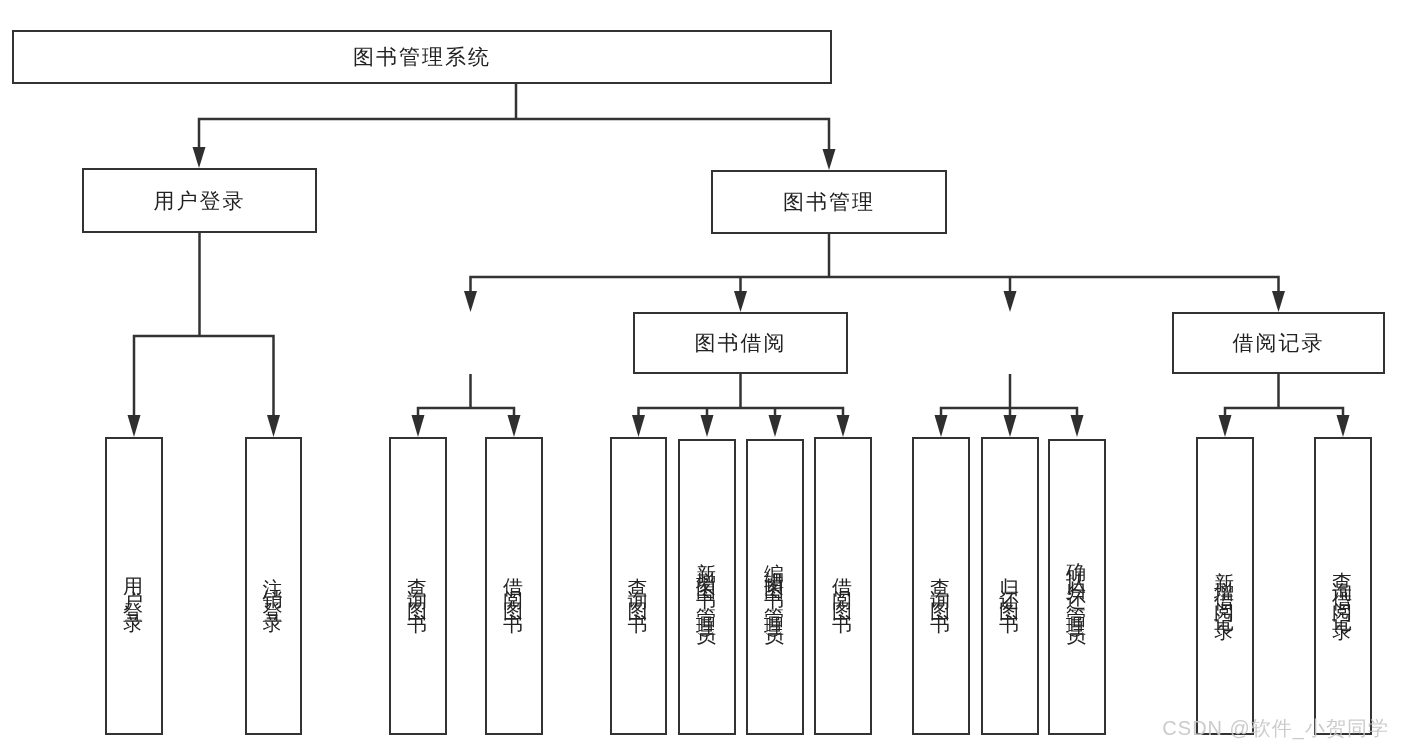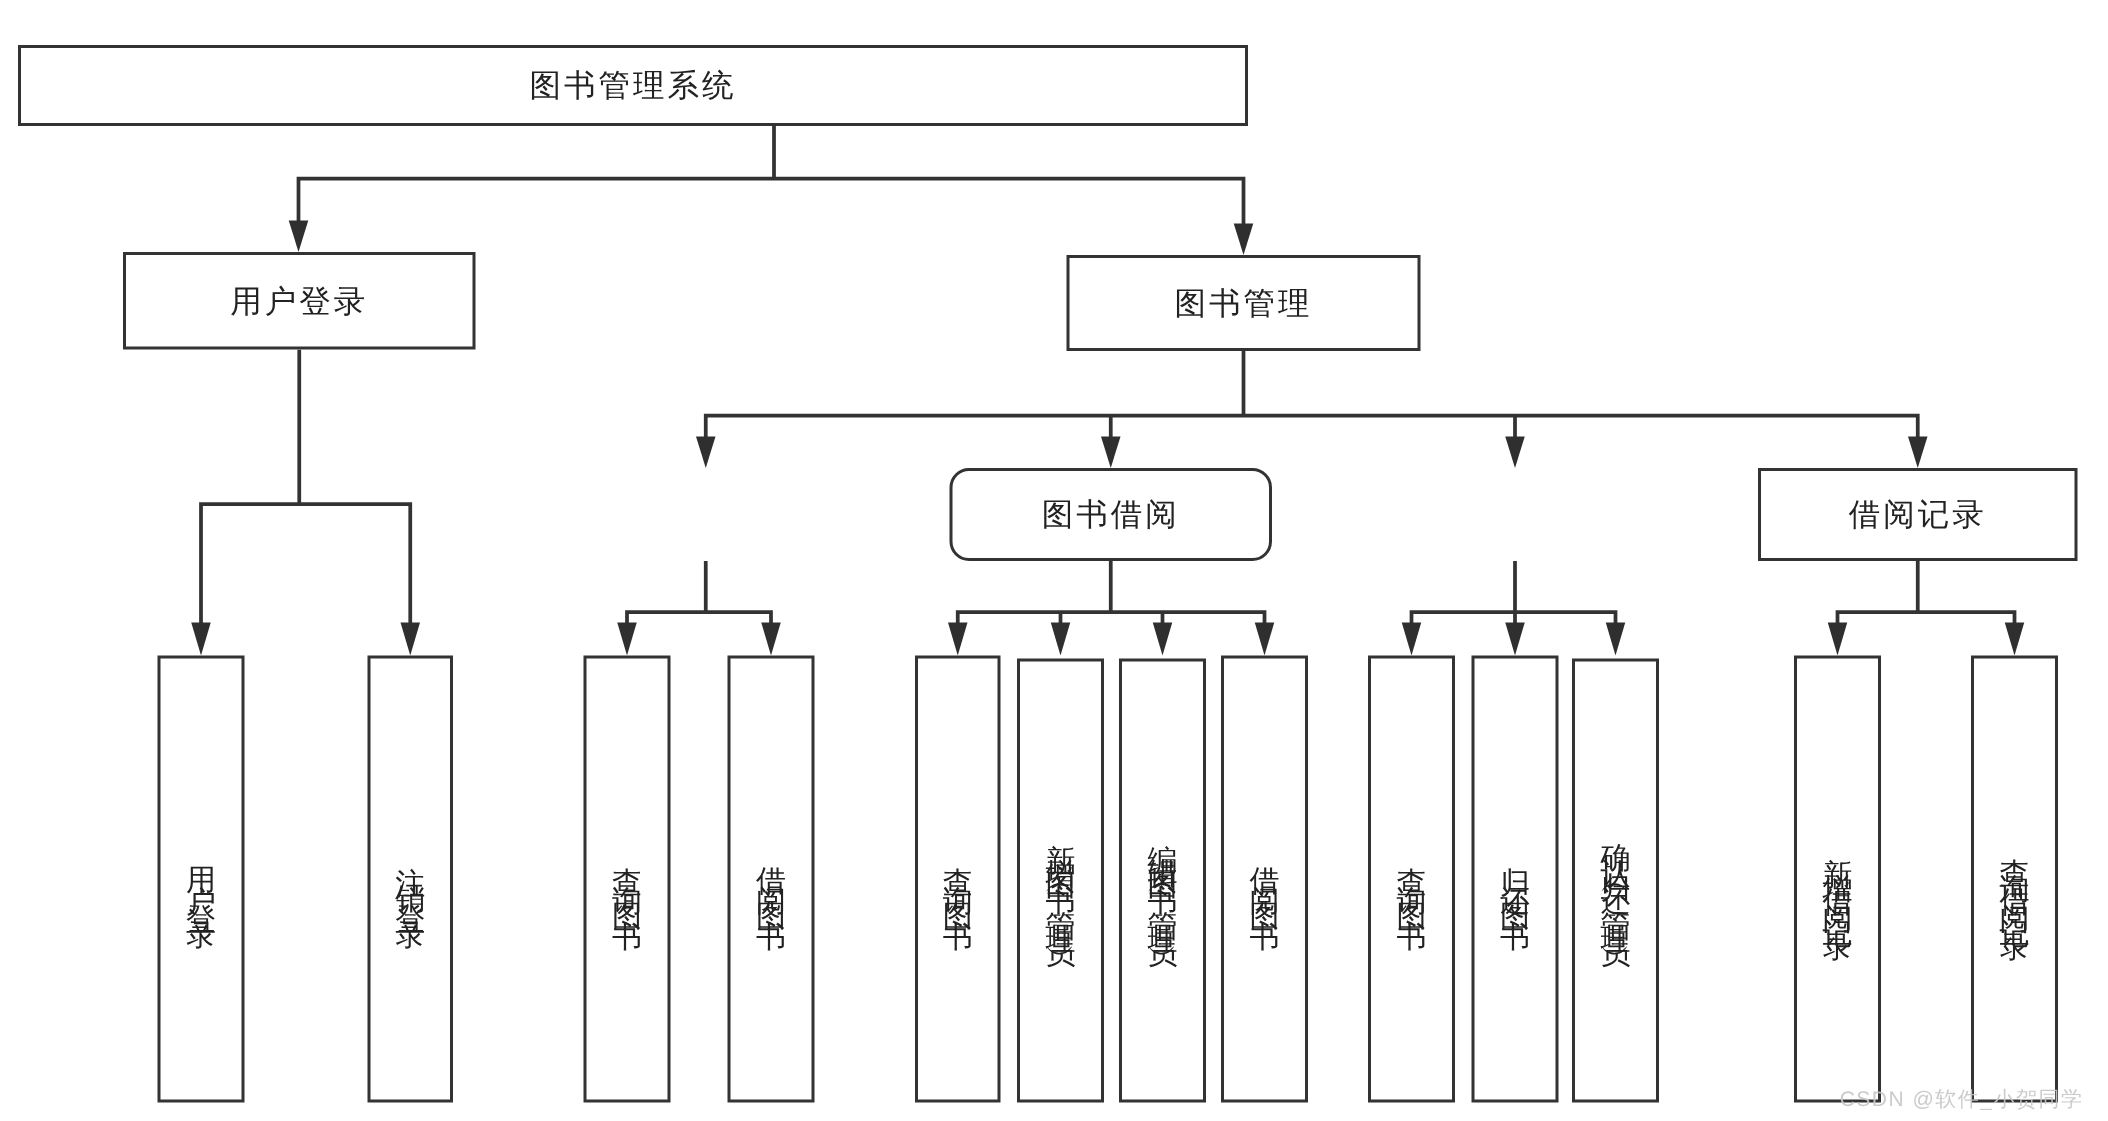--- a/index.html
+++ b/index.html
@@ -11,21 +11,21 @@
   .node{
     position:absolute;box-sizing:border-box;background:#ffffff;border:2.5px solid #333333;
     display:flex;align-items:center;justify-content:center;z-index:1;
   }
   .hnode{font-size:21px;letter-spacing:2px;white-space:nowrap;}
   .vnode{writing-mode:vertical-rl;text-orientation:mixed;font-size:20px;}
   .sp4{letter-spacing:12px;}
   .sp6{letter-spacing:10px;}
   .sp9{letter-spacing:9px;}
   .watermark{
-    position:absolute;right:16px;bottom:5px;z-index:10;font-size:14px;
+    position:absolute;right:16px;bottom:5px;z-index:10;font-size:20px;
     color:#c7c7c7;opacity:.92;letter-spacing:1px;white-space:nowrap;pointer-events:none;
   }
 </style>
 </head>
 <body>
 
 <div class="stage">
 
   <svg class="connectors" viewBox="0 0 1405 747" xmlns="http://www.w3.org/2000/svg">
     <g stroke="#333333" stroke-width="2.5" fill="none">
@@ -70,21 +70,21 @@
       <polygon points="1218.5,415 1231.5,415 1225,437"></polygon>
       <polygon points="1336.5,415 1349.5,415 1343,437"></polygon>
     </g>
   </svg>
 
   <div class="node hnode" style="left:12px;top:14px;width:820px;height:54px;margin-top:16px;">图书管理系统</div>
 
   <div class="node hnode" style="left:82px;top:168px;width:235px;height:65px;">用户登录</div>
   <div class="node hnode" style="left:711px;top:170px;width:236px;height:64px;">图书管理</div>
 
-  <div class="node hnode" style="left:633px;top:312px;width:215px;height:62px;border-radius:13px;">图书借阅</div>
+  <div class="node hnode" style="left:633px;top:312px;width:215px;height:62px;">图书借阅</div>
   <div class="node hnode" style="left:1172px;top:312px;width:213px;height:62px;">借阅记录</div>
 
   <div class="node vnode sp4" style="left:105px;top:437px;width:58px;height:298px;">用户登录</div>
   <div class="node vnode sp4" style="left:245px;top:437px;width:57px;height:298px;">注销登录</div>
 
   <div class="node vnode sp4" style="left:389px;top:437px;width:58px;height:298px;">查询图书</div>
   <div class="node vnode sp4" style="left:485px;top:437px;width:58px;height:298px;">借阅图书</div>
 
   <div class="node vnode sp4" style="left:610px;top:437px;width:57px;height:298px;">查询图书</div>
   <div class="node vnode sp9" style="left:678px;top:439px;width:58px;height:296px;">新增图书（管理员）</div>

